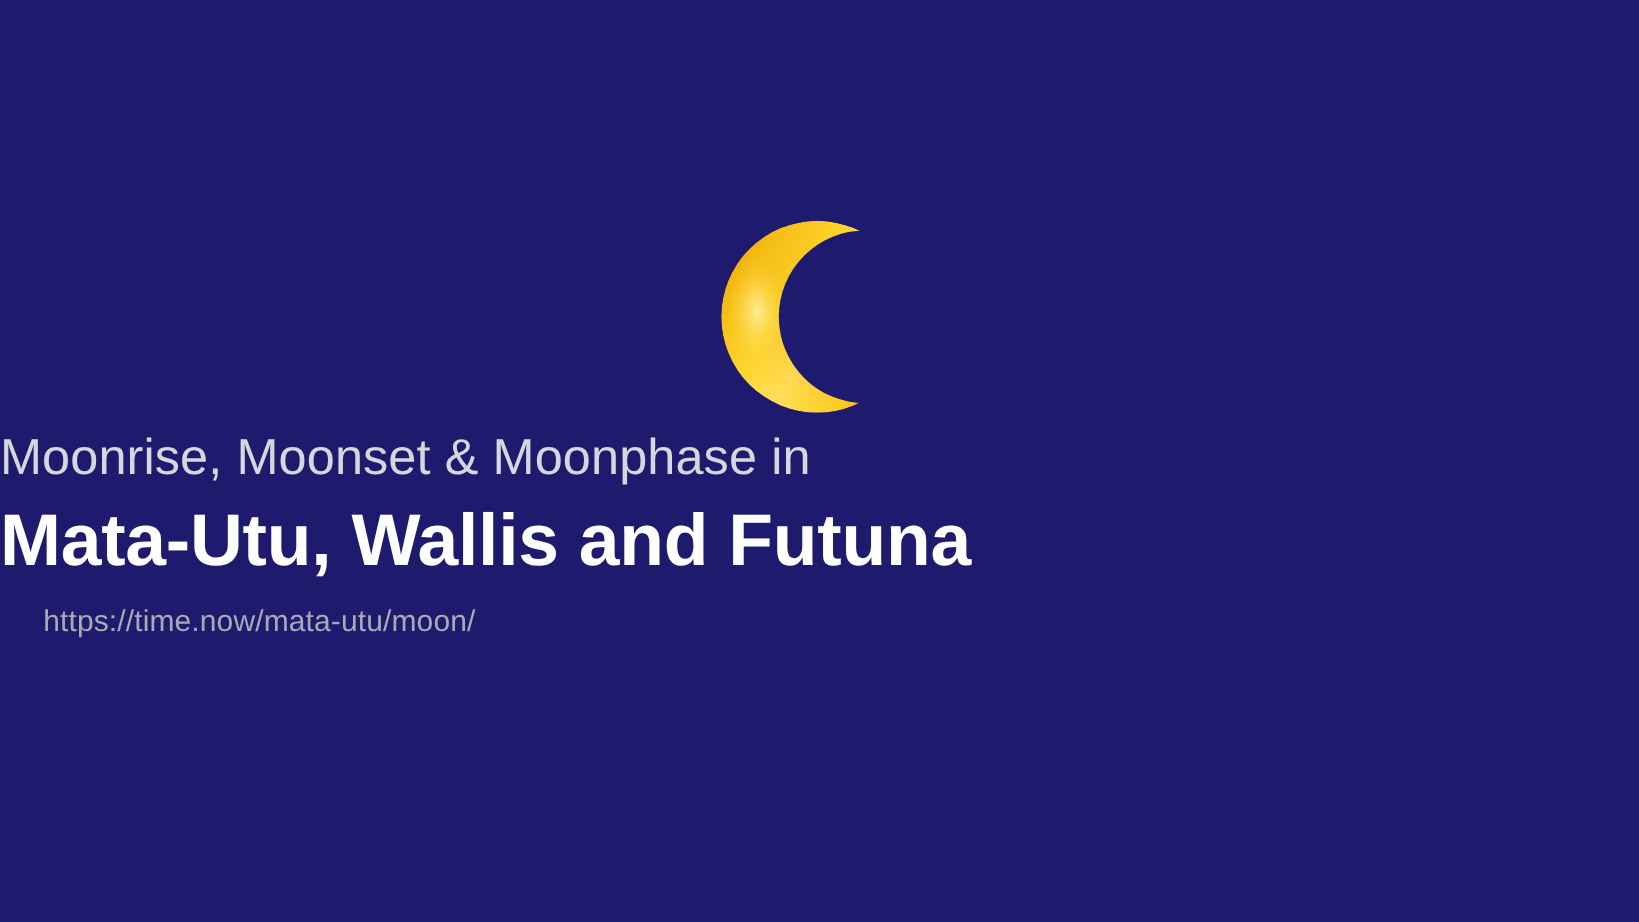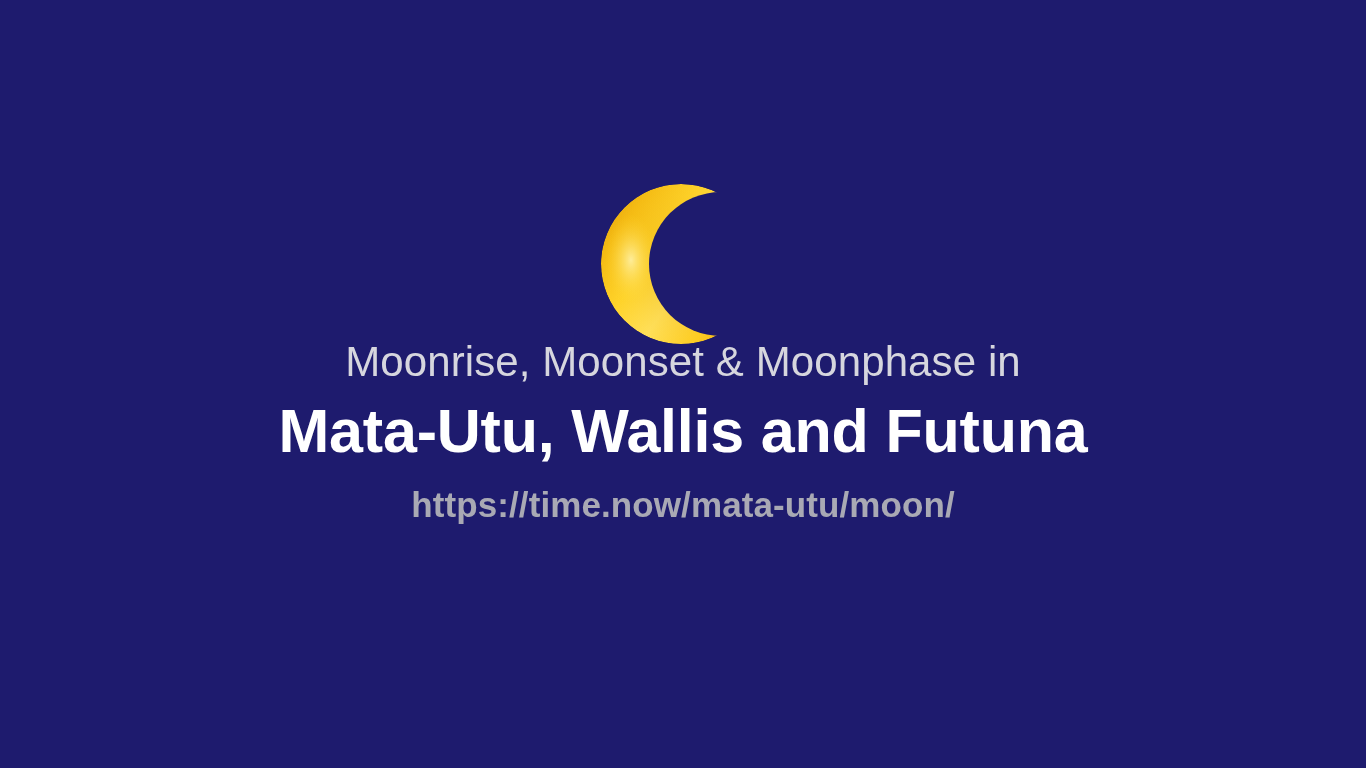--- a/index.html
+++ b/index.html
@@ -41,22 +41,21 @@
     display: block;
     width: 176px;
     height: 176px;
   }
 
   
   #text-block {
     position: absolute;
     left: 0;
     right: 0;
-    top: 338px;
-    text-align: center;
+    top: 357px;
   }
 
   #subtitle {
     display: block;
     font-size: 42px;
     font-weight: 400;
     line-height: 1.12;
     color: #d6d6de;
     letter-spacing: 0.1px;
     white-space: nowrap;
@@ -68,27 +67,28 @@
     font-weight: 700;
     line-height: 1.12;
     color: #ffffff;
     margin-top: 12px;
     letter-spacing: -0.2px;
     white-space: nowrap;
   }
 
   #url {
     display: block;
-    font-size: 35px;
-    font-weight: 700;
+    font-size: 25px;
+    font-weight: 400;
     line-height: 1.12;
     color: #a9a9b4;
     margin-top: 20px;
     letter-spacing: 0.1px;
     white-space: nowrap;
+    padding-left: 36px;
   }
 </style>
 </head>
 <body>
 
 <div id="splash">
 
   <div id="moon-wrap">
     <svg id="moon-svg" viewBox="0 0 176 176" xmlns="http://www.w3.org/2000/svg">
       <defs>

